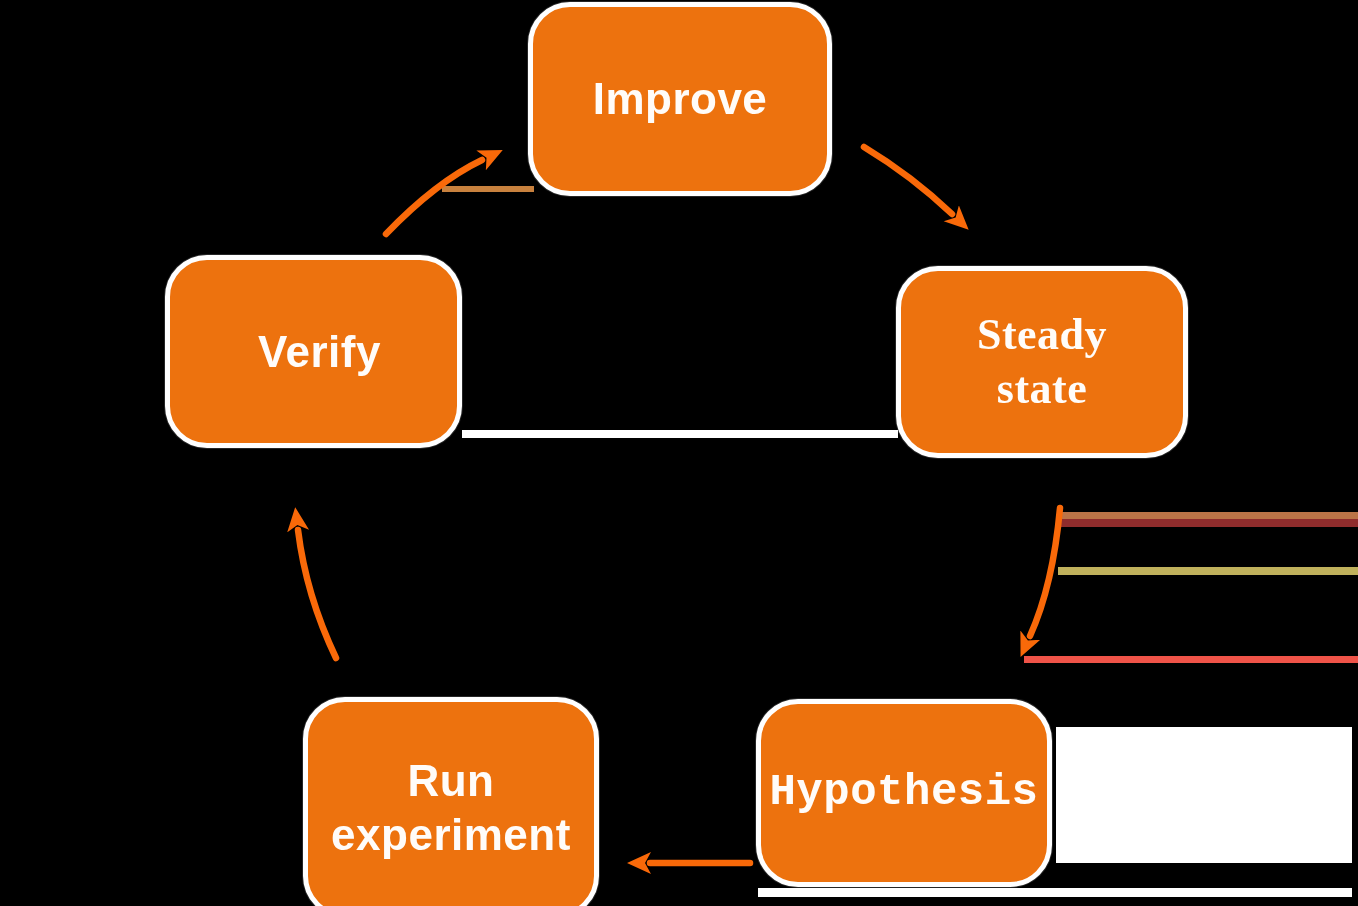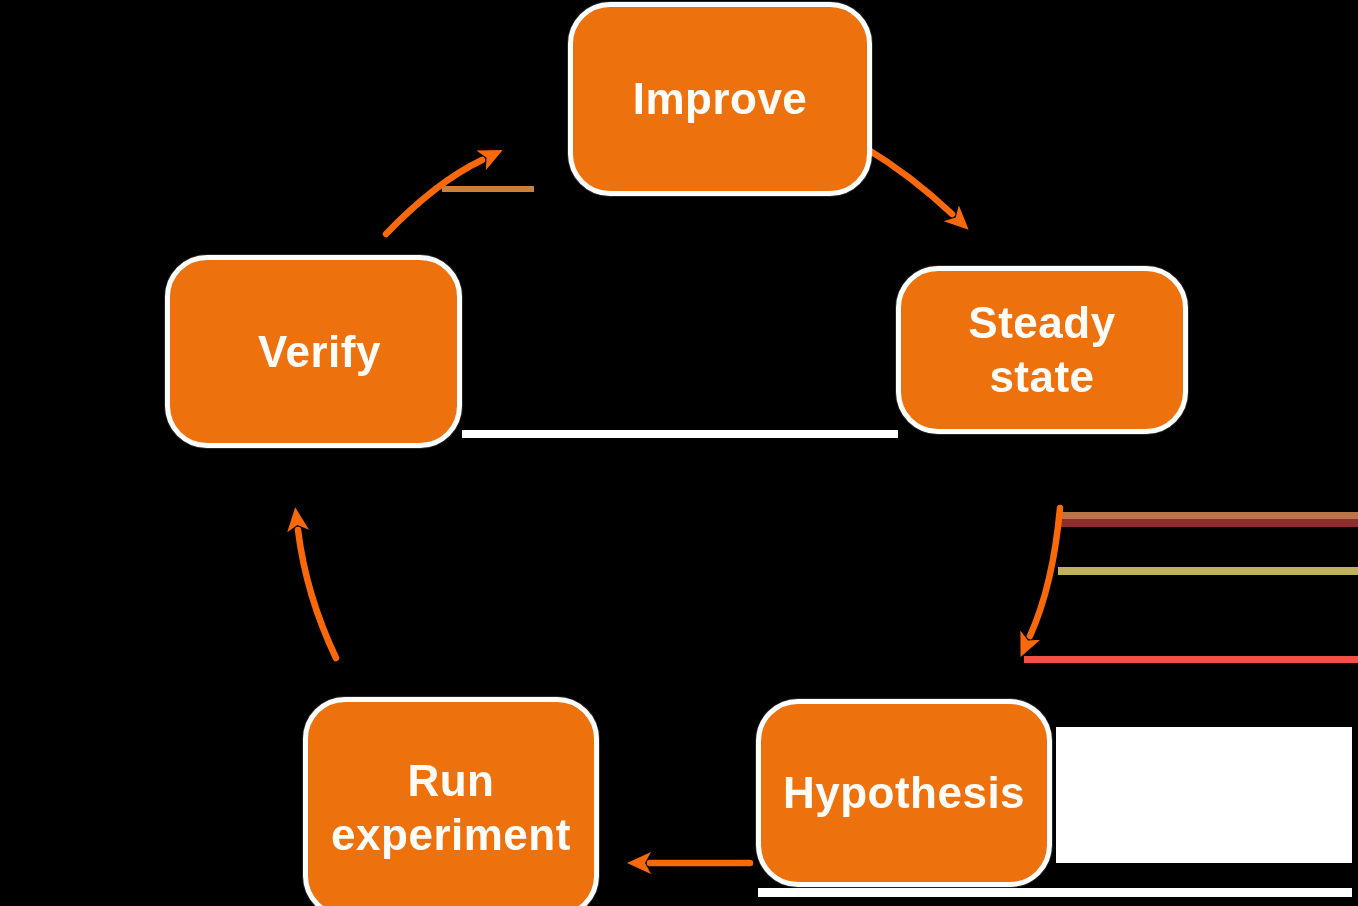--- a/index.html
+++ b/index.html
@@ -28,25 +28,25 @@
   }
   .node .label {
     color: var(--node-text, #fff);
     font-size: 44px;
     font-weight: bold;
     line-height: 1.22;
     text-align: center;
     white-space: pre-line;
     letter-spacing: 0.5px;
   }
-  #node-improve        { left: 528px; top: 2px;   width: 304px; height: 194px; margin-left: 40px; }
-  #node-steady-state   { left: 896px; top: 266px; width: 292px; height: 168px; }
+  #node-improve        { left: 528px; top: 2px;   width: 304px; height: 194px; }
+  #node-steady-state   { left: 896px; top: 266px; width: 292px; height: 192px; font-family: Liberation Serif, serif; }
   #node-verify         { left: 165px; top: 255px; width: 297px; height: 193px; padding-left: 12px; }
   #node-run-experiment { left: 303px; top: 697px; width: 296px; height: 221px; }
-  #node-hypothesis     { left: 756px; top: 699px; width: 296px; height: 188px; }
+  #node-hypothesis     { left: 756px; top: 699px; width: 296px; height: 188px; font-family: Liberation Mono, monospace; }
 
   svg.arrows {
     position: absolute;
     left: 0; top: 0;
     width: 1358px; height: 906px;
     pointer-events: none;
   }
   svg.arrows path.shaft {
     fill: none;
     stroke: var(--arrow, #F96909);

